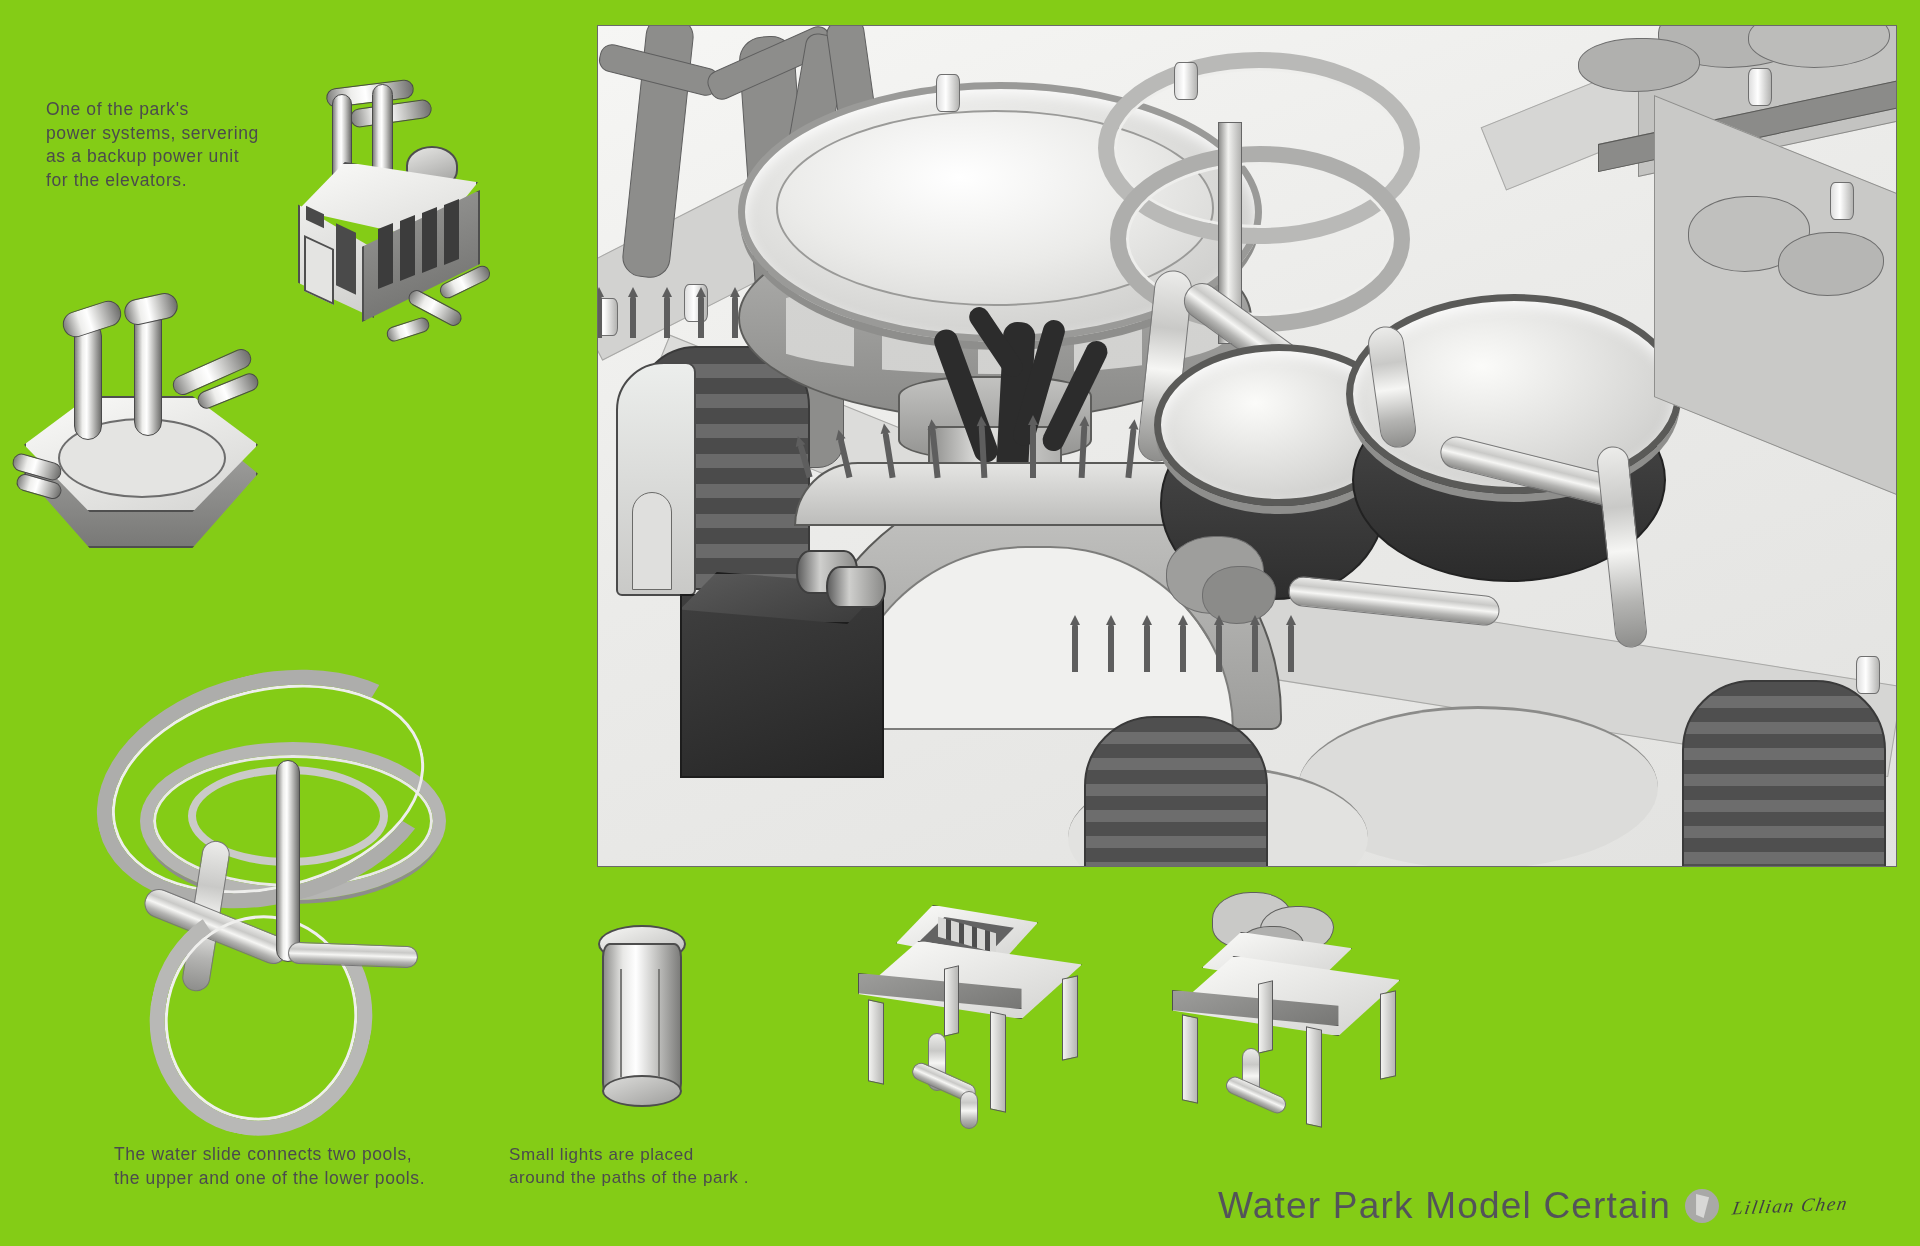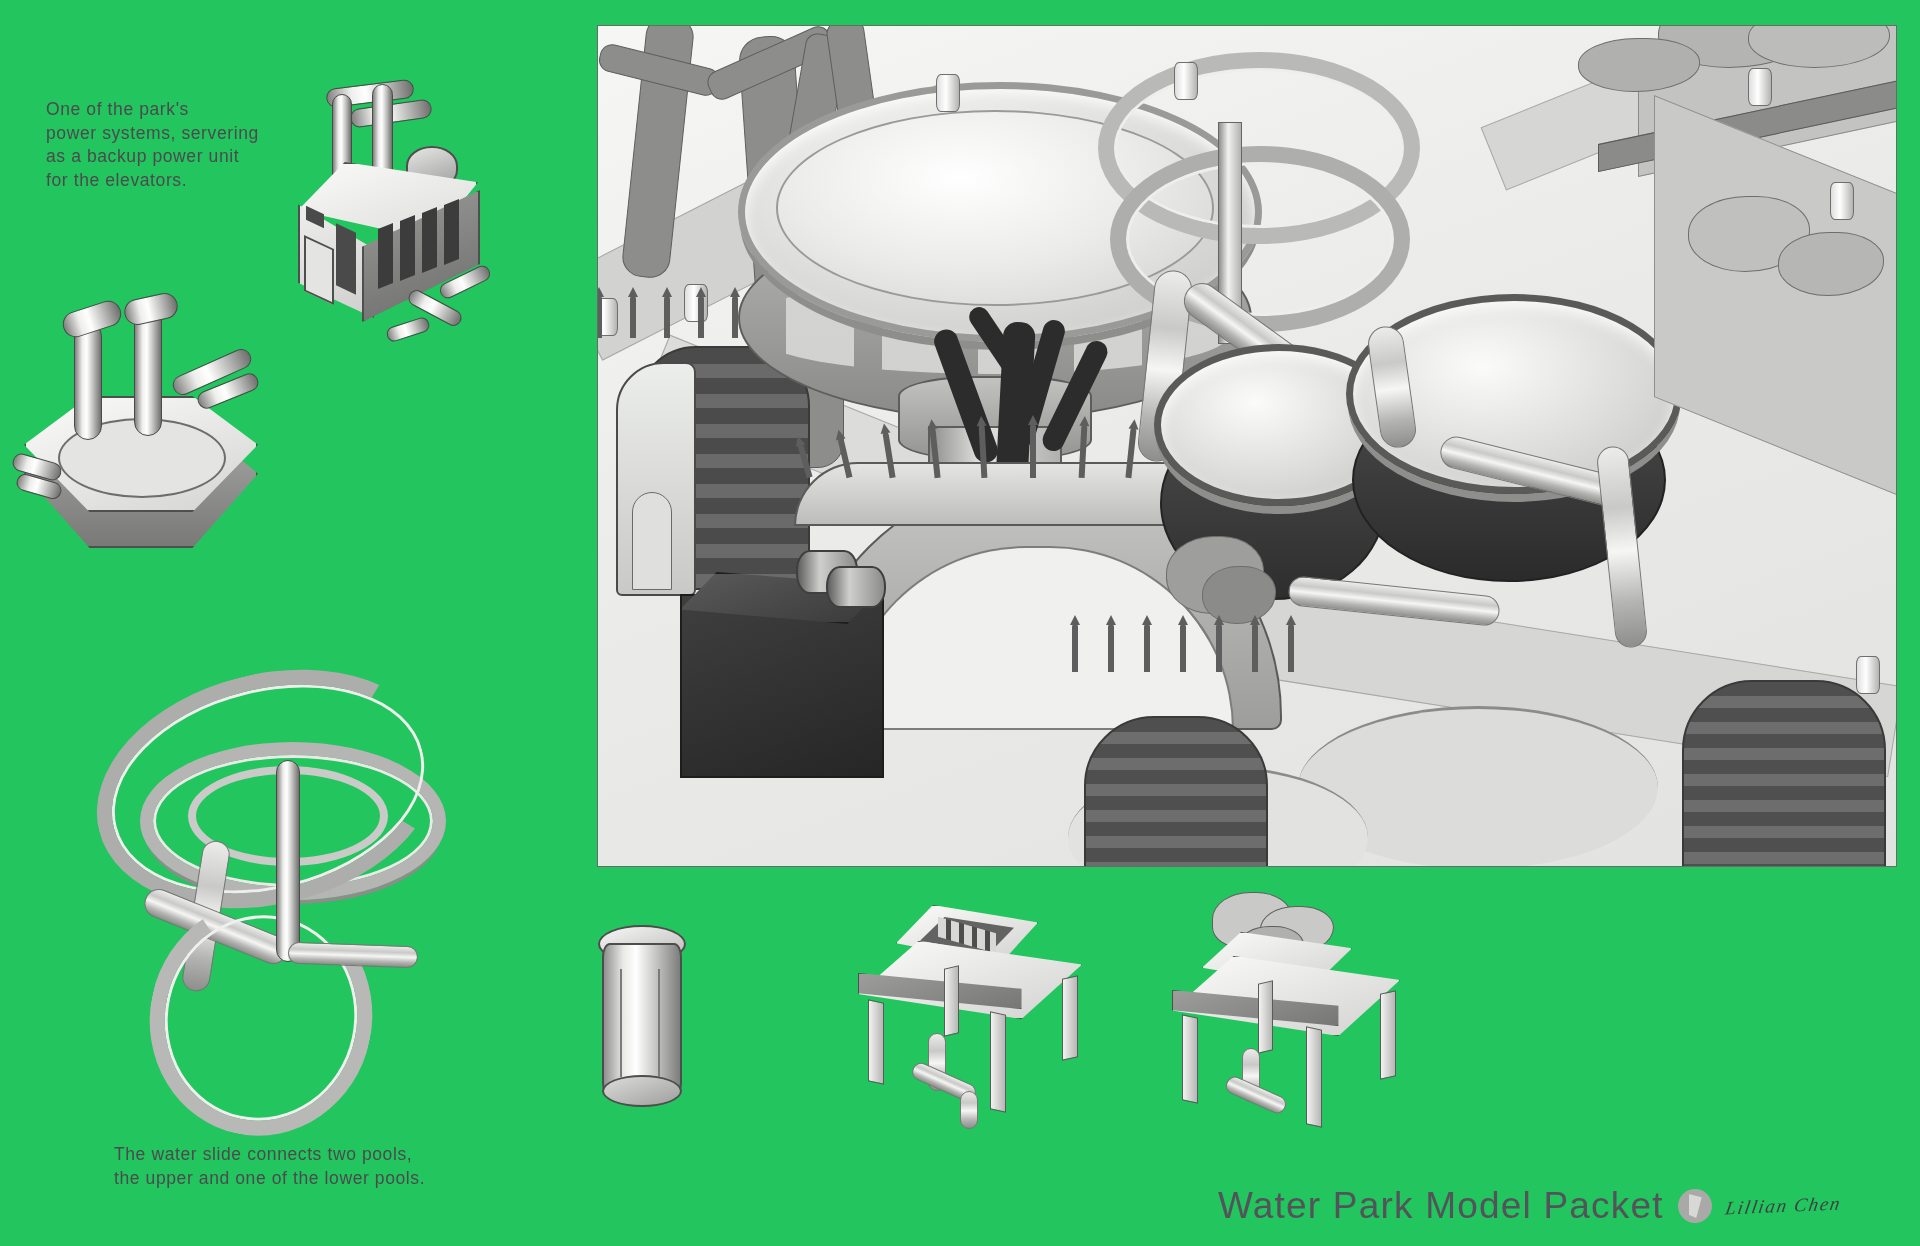--- a/index.html
+++ b/index.html
@@ -5,21 +5,21 @@
 <style>
   html,body{margin:0;padding:0;}
   body{
     width:1920px;height:1246px;
     background:#e8e8e6;
     font-family:"Liberation Sans", sans-serif;
     color:#4a4a4a;
     overflow:hidden;
     position:relative;
   }
-  .page{position:absolute;inset:0;background:#22c55e;}
+  .page{position:absolute;inset:0;background:#84cc16;}
 
   
   .note{
     position:absolute;
     font-family:"Liberation Sans", sans-serif;
     font-size:17.5px;
     line-height:23.5px;
     letter-spacing:0.6px;
     color:#4b4b4d;
     white-space:pre-line;
@@ -247,20 +247,22 @@
   <div class="sketch" style="left:590px;top:925px;width:110px;height:195px;">
     <div style="position:absolute;left:8px;top:0px;width:84px;height:34px;border-radius:50%;
                 background:linear-gradient(160deg,#f7f7f5,#b9b9b7);border:2.2px solid #4d4d4d;"></div>
     <div class="can" style="left:12px;top:18px;width:76px;height:150px;border-radius:8px/14px;"></div>
     <div style="position:absolute;left:12px;top:150px;width:76px;height:28px;border-radius:50%;
                 background:linear-gradient(160deg,#dcdcda,#9e9e9c);border:2.2px solid #4d4d4d;"></div>
     <div style="position:absolute;left:30px;top:44px;width:2px;height:108px;background:#7b7b79;"></div>
     <div style="position:absolute;left:68px;top:44px;width:2px;height:108px;background:#7b7b79;"></div>
   </div>
 
+  <div class="note small" id="note-lights">Small lights are placed
+around the paths of the park .</div>
 
   <div class="sketch" style="left:838px;top:905px;width:270px;height:225px;">
     <div class="tbl-top" style="left:58px;top:0px;width:140px;height:56px;
                 clip-path:polygon(26% 0%,100% 30%,74% 100%,0% 66%);"></div>
     <div style="position:absolute;left:82px;top:12px;width:94px;height:36px;background:#636363;
                 clip-path:polygon(26% 0%,100% 30%,74% 100%,0% 66%);"></div>
     <div style="position:absolute;left:100px;top:20px;width:58px;height:20px;
                 background:repeating-linear-gradient(90deg,#d8d8d6 0 8px,#4e4e4e 8px 13px);
                 transform:skewY(16deg);"></div>
     <div class="tbl-top" style="left:20px;top:36px;width:222px;height:76px;
@@ -455,18 +457,18 @@
 
     <div style="position:absolute;left:1084px;top:654px;width:200px;height:190px;
                 background:repeating-linear-gradient(180deg,#4f4f4f 0 14px,#6d6d6d 14px 26px);
                 border:2px solid #3a3a3a;border-radius:70px 70px 6px 6px;"></div>
     <div style="position:absolute;left:486px;top:690px;width:180px;height:160px;
                 background:repeating-linear-gradient(180deg,#4f4f4f 0 14px,#6d6d6d 14px 26px);
                 border:2px solid #3a3a3a;border-radius:70px 70px 6px 6px;"></div>
   </div>
 
   <div id="title-block">
-    <span id="doc-title">Water Park Model Packet</span>
+    <span id="doc-title">Water Park Model Certain</span>
     <span id="logo-mark"></span>
     <span id="signature">Lillian Chen</span>
   </div>
 
 </div>
 
 </body></html>

